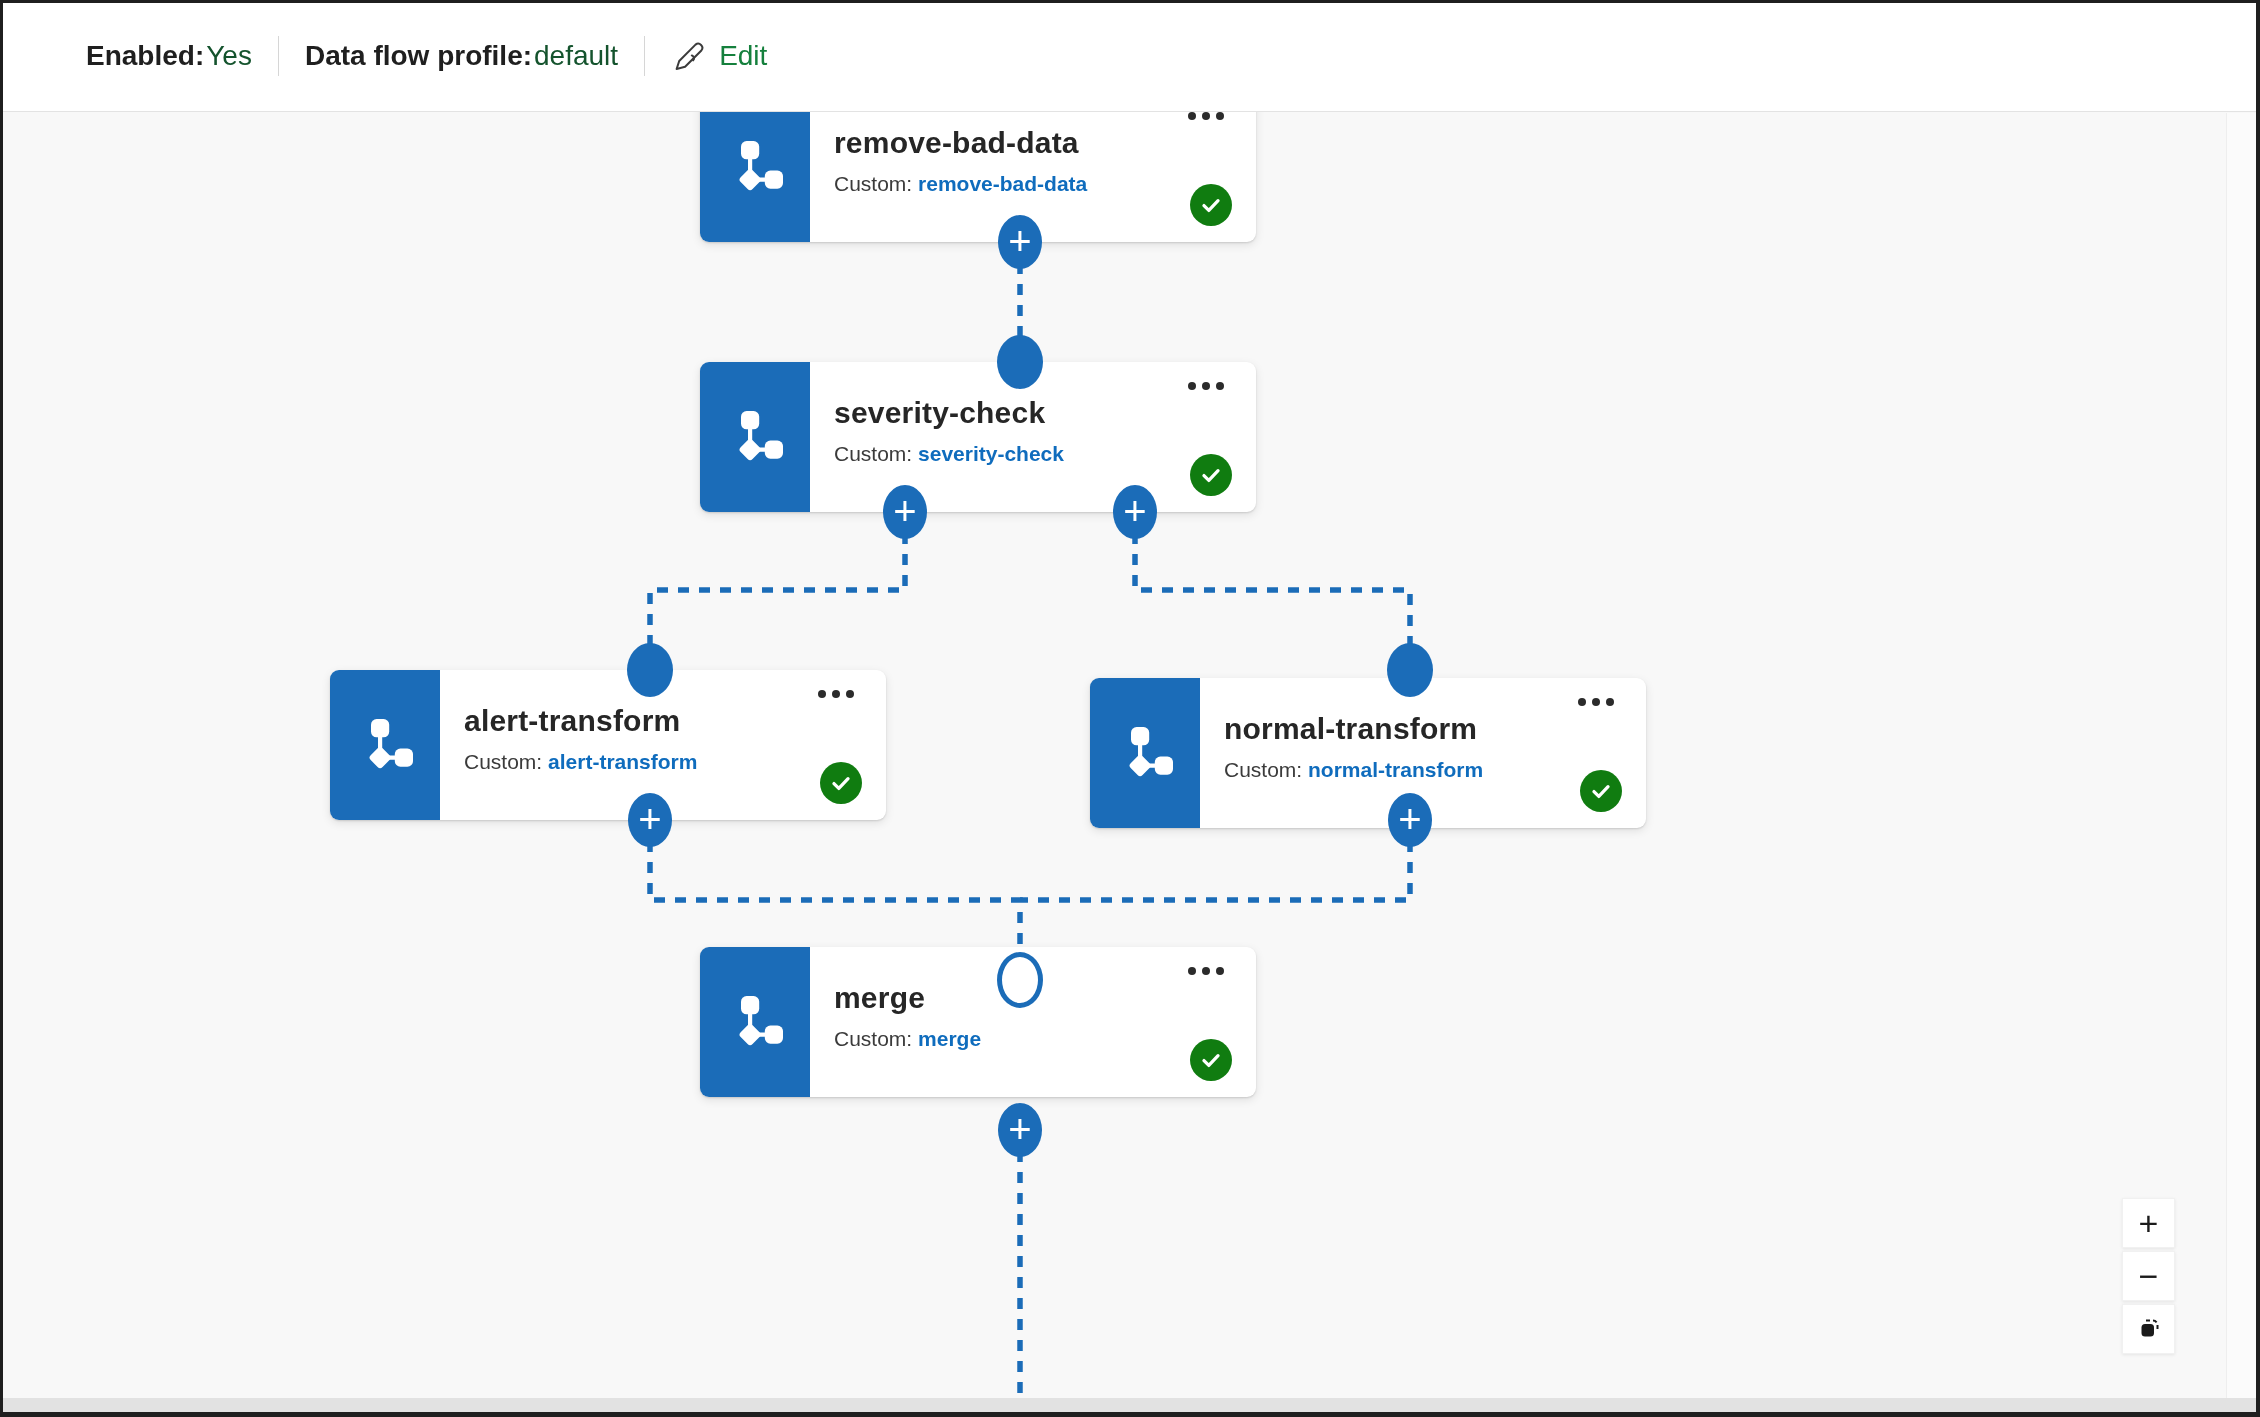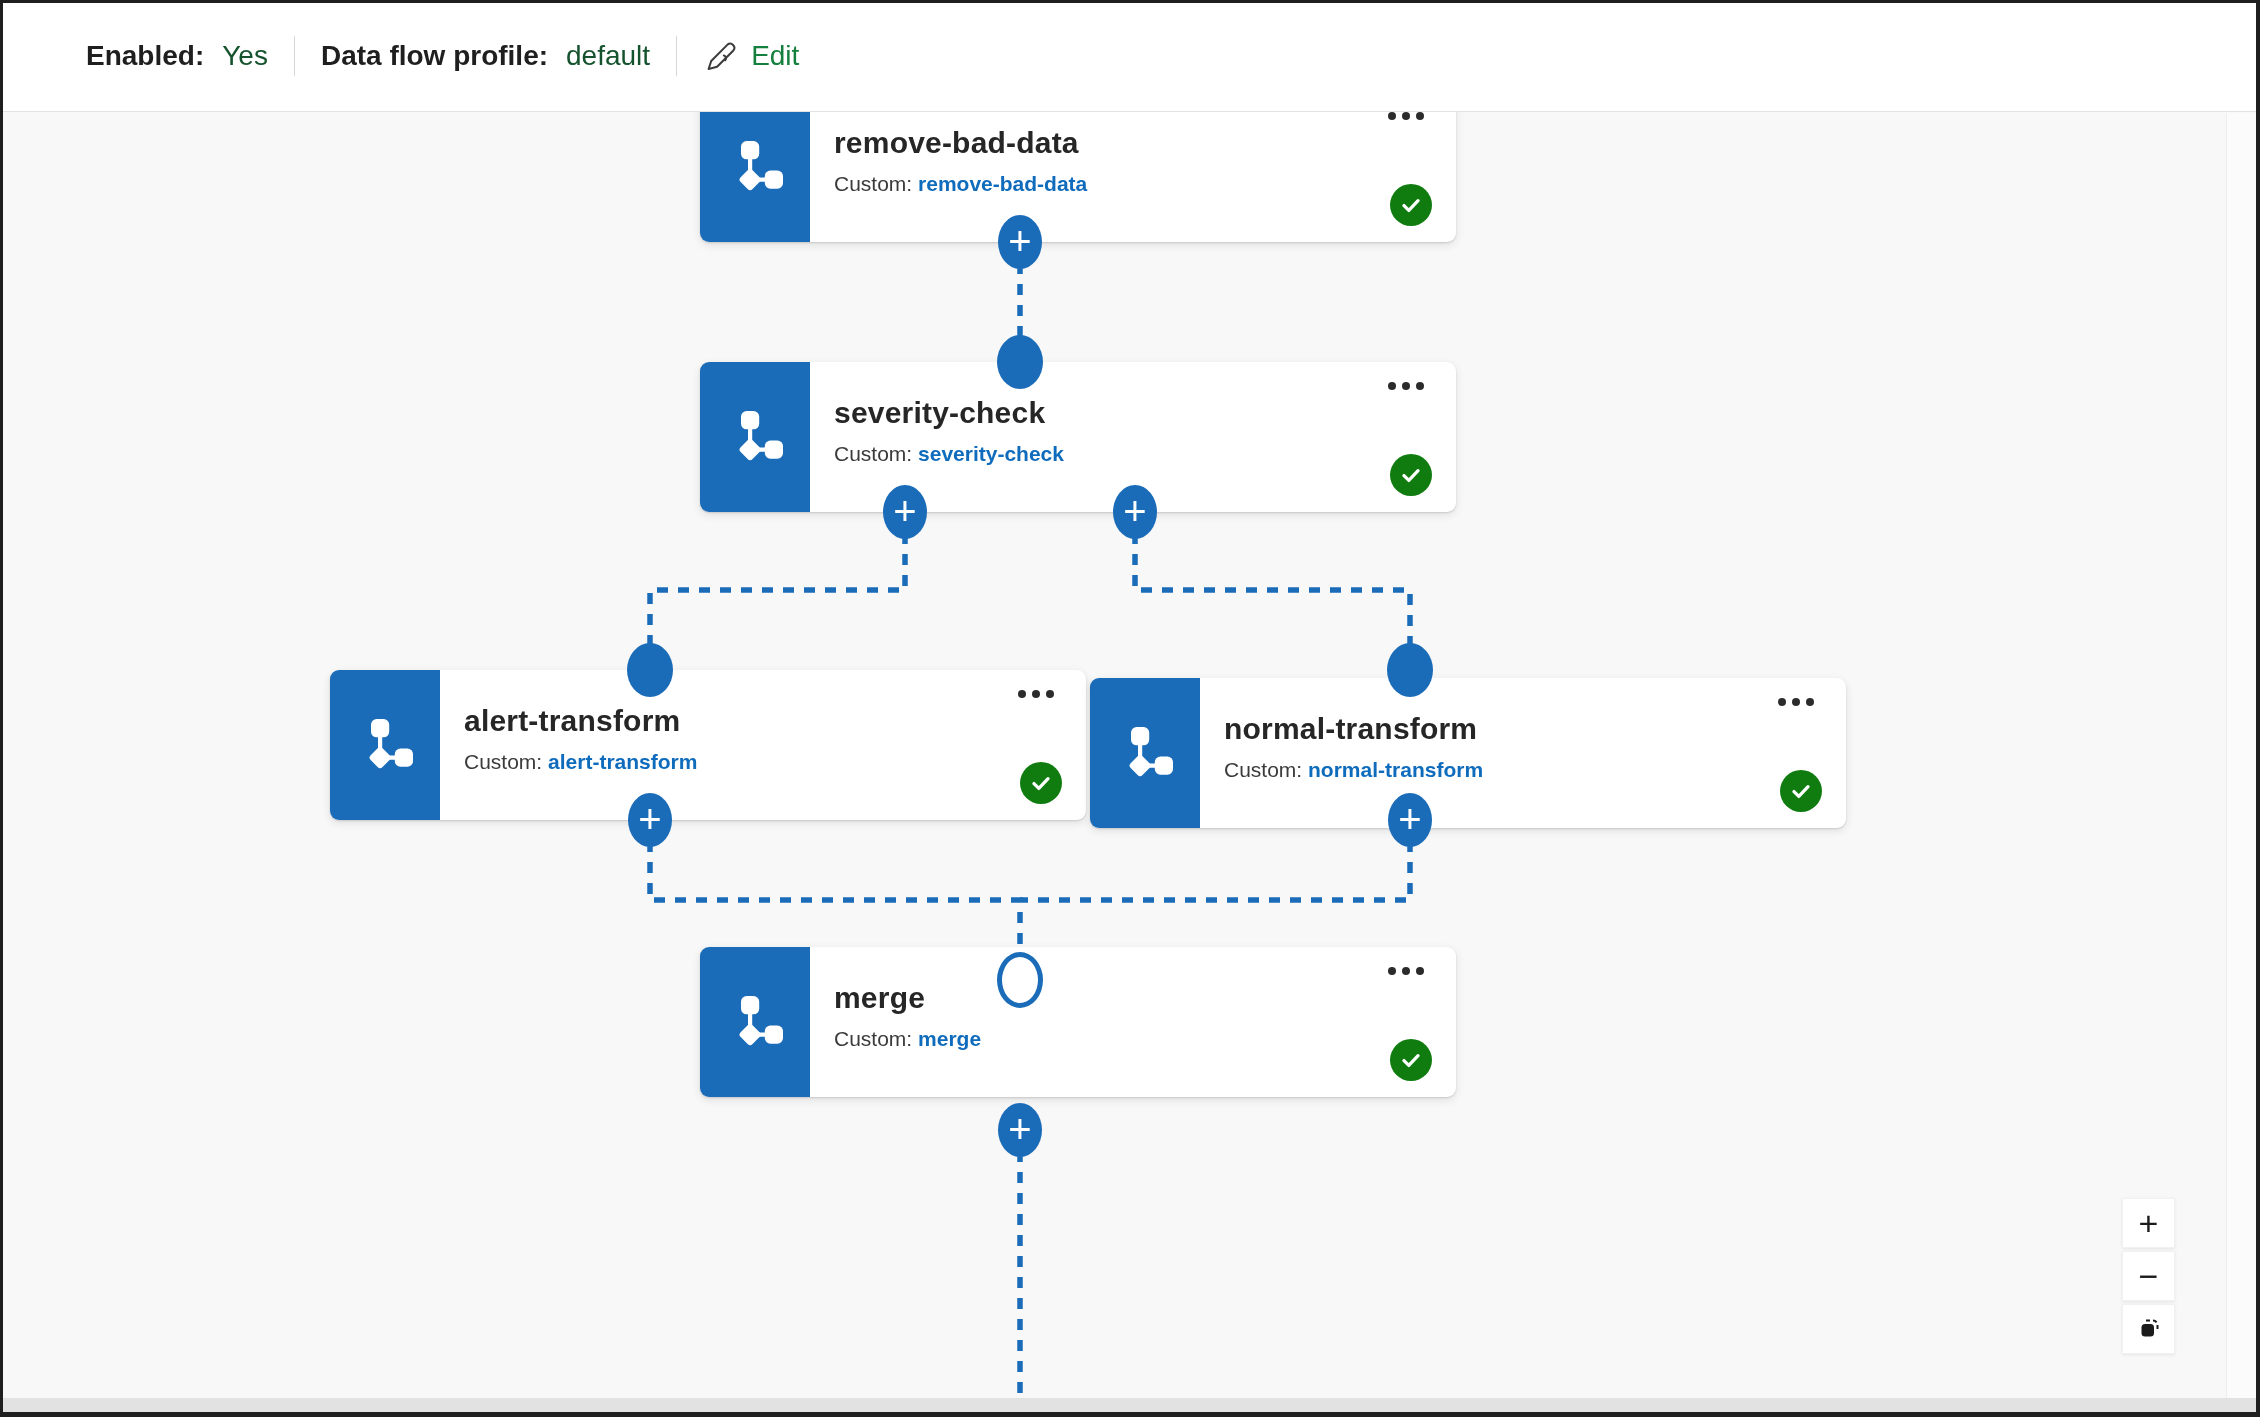--- a/index.html
+++ b/index.html
@@ -7,29 +7,29 @@
   .frame { position:absolute; inset:0; border:3px solid #1f1f1f; border-bottom-width:5px; border-right-width:4px; pointer-events:none; z-index:50; }
 
   
   .stage { position:absolute; inset:0; background:#f8f8f8; }
   .connectors { position:absolute; left:0; top:0; z-index:1; }
 
   
   .topbar { position:absolute; top:0; left:0; right:0; height:112px; background:#ffffff;
             border-bottom:1px solid #e3e3e3; z-index:10; display:flex; align-items:center;
             padding-left:86px; gap:26px; }
-  .kv { display:flex; align-items:flex-end; gap:18px; font-size:28px; color:#1f1f1f; white-space:nowrap; }
+  .kv { display:flex; align-items:flex-end; gap:2px; font-size:28px; color:#1f1f1f; white-space:nowrap; }
   .kv .k { font-weight:700; }
   .kv .v { font-weight:400; color:#14532d; }
   .vdiv { width:1px; height:40px; background:#d6d6d6; }
   .edit-btn { display:flex; align-items:center; gap:12px; font-size:28px; color:#15803d; cursor:pointer;
               background:none; border:none; font-family:inherit; }
 
   
-  .node { position:absolute; width:756px; height:150px; background:#fff; border-radius:9px; z-index:2;
+  .node { position:absolute; width:556px; height:150px; background:#fff; border-radius:9px; z-index:2;
           box-shadow:0 1px 2px rgba(0,0,0,.13), 0 3px 10px rgba(0,0,0,.10); cursor:pointer; }
   .node .badge { position:absolute; left:0; top:0; bottom:0; width:110px; background:#1b6cb8;
                  border-radius:9px 0 0 9px; display:flex; align-items:center; justify-content:center; }
   .node .content { position:absolute; left:134px; top:34px; right:70px; }
   .node .title { font-size:30px; font-weight:700; color:#262626; letter-spacing:.2px; }
   .node .subtitle { margin-top:12px; font-size:21px; color:#3b3b3b; }
   .node .subtitle .link { color:#0f6cbd; font-weight:700; cursor:pointer; }
   .menu-dots { position:absolute; top:16px; right:28px; display:flex; gap:6px; cursor:pointer; padding:4px; }
   .menu-dots i { width:8px; height:8px; border-radius:50%; background:#2b2b2b; display:block; }
   .status { position:absolute; right:24px; bottom:16px; width:42px; height:42px; border-radius:50%;

